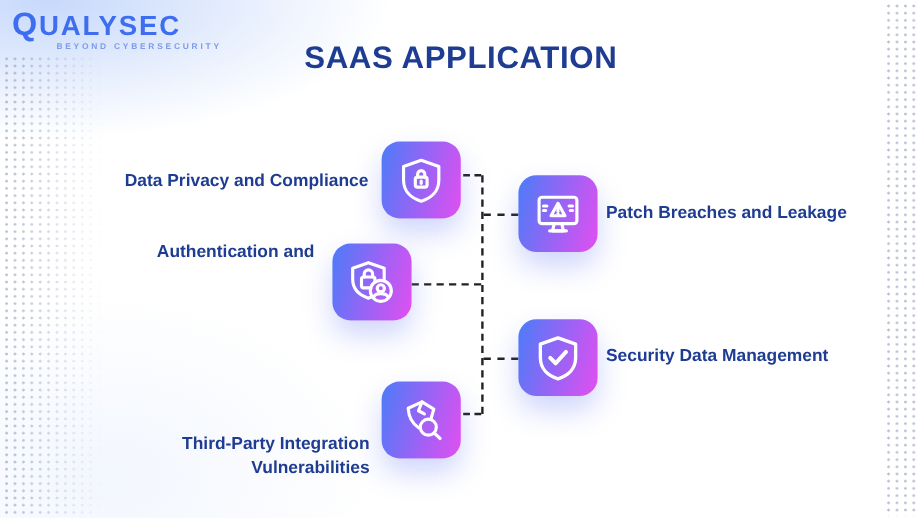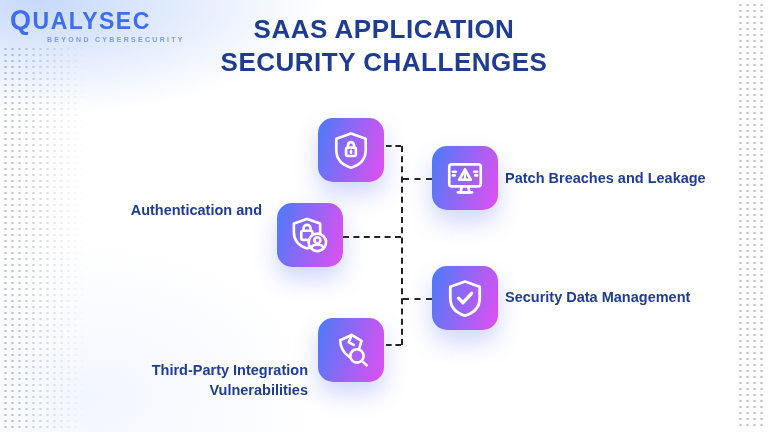--- a/index.html
+++ b/index.html
@@ -29,21 +29,21 @@
   .logo { position:absolute; left:10px; top:7px; }
   .brand {
     font-size:23px; font-weight:bold; color:#3e6df0; letter-spacing:1.5px; line-height:27px;
   }
   .brand::first-letter { font-size:27px; }
   .tagline {
     font-size:7px; font-weight:bold; color:#7d9bea; letter-spacing:2.3px; margin:1px 0 0 37px;
   }
 
   .title {
-    position:absolute; left:0; right:0; top:13px; text-align:center;
+    position:absolute; left:0; right:0; top:32px; text-align:center;
     color:#1e3c92; font-size:26px; font-weight:bold; letter-spacing:.5px; line-height:33px;
   }
 
   .icon-box {
     position:absolute; width:66px; height:64px; border-radius:15px;
     background:linear-gradient(105deg, #4b7cf8 0%, #9a63f5 52%, #e24ff0 100%);
     box-shadow:0 12px 24px rgba(106,124,242,.32);
     display:flex; align-items:center; justify-content:center;
   }
   .icon-box svg { width:42px; height:42px; display:block; }
@@ -81,21 +81,20 @@
   <div class="dots dots-left"></div>
   <div class="dots dots-right"></div>
 
   <div class="logo">
     <div class="brand">QUALYSEC</div>
     <div class="tagline">BEYOND CYBERSECURITY</div>
   </div>
 
   <div class="title">
     <div>SAAS APPLICATION</div>
-    <div>SECURITY CHALLENGES</div>
   </div>
 
   <div class="dash-v" id="conn-v"></div>
   <div class="dash-h" id="conn-h1"></div>
   <div class="dash-h" id="conn-h2"></div>
   <div class="dash-h" id="conn-h3"></div>
   <div class="dash-h" id="conn-h4"></div>
   <div class="dash-h" id="conn-h5"></div>
 
   <div class="icon-box" id="icon-data-privacy">
@@ -142,20 +141,23 @@
 
   <div class="icon-box" id="icon-third-party">
     <svg viewBox="0 0 24 24" fill="none" stroke="#fff" stroke-width="1.5" stroke-linecap="round" stroke-linejoin="round">
       <path d="M5.8 6.4 L12.4 3.4 L18 6.8 L16.5 12 L10.9 15.8 C7.9 13.8 6 10.5 5.8 6.4 Z"></path>
       <path d="M12.4 3.4 L10.7 7.6 L13.5 9.1"></path>
       <circle cx="15.4" cy="15.4" r="3.8" fill="#ab5ff3"></circle>
       <path d="M18.2 18.2 L21 20.8"></path>
     </svg>
   </div>
 
+  <div class="label align-r" id="label-data-privacy">
+    <span>Data Privacy and Compliance</span>
+  </div>
 
   <div class="label align-r" id="label-authentication">
     <div>Authentication and</div>
   </div>
 
   <div class="label align-r" id="label-third-party">
     <div>Third-Party Integration</div>
     <div>Vulnerabilities</div>
   </div>
 

